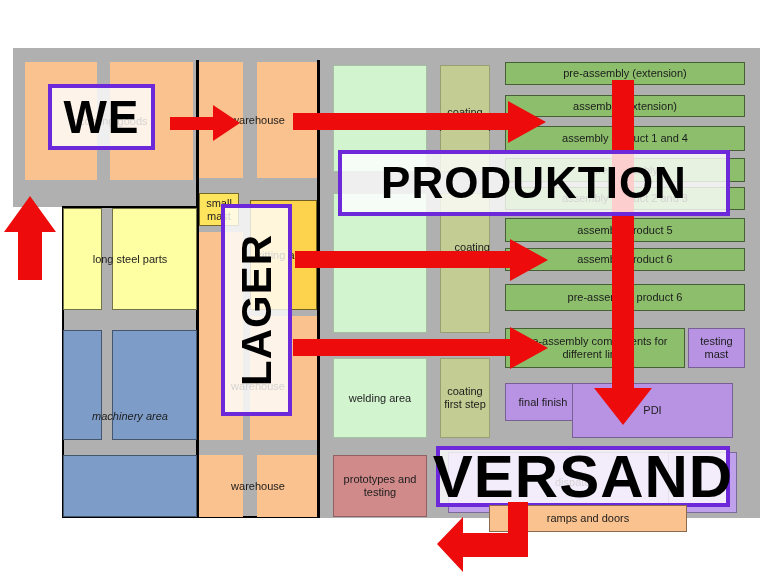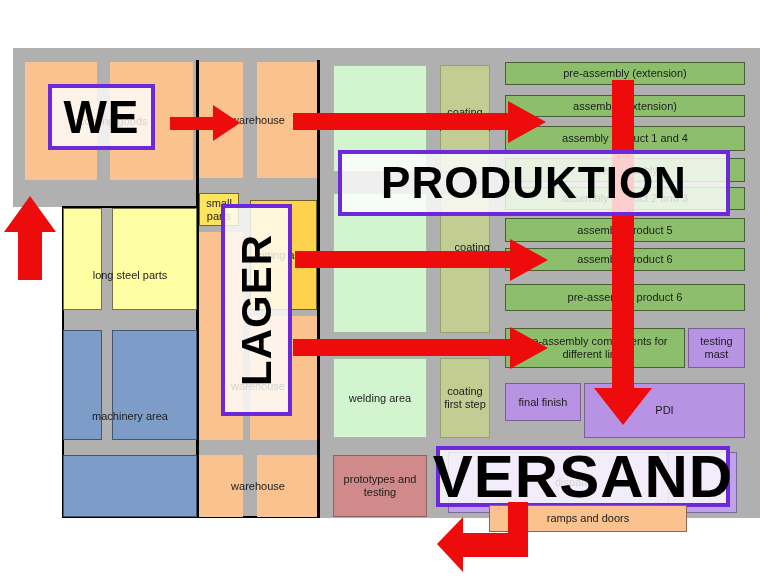--- a/index.html
+++ b/index.html
@@ -54,28 +54,28 @@
   <div class="blk orange z10" style="left:25px;top:62px;width:72px;height:118px;"></div>
   <div class="blk orange z10" style="left:110px;top:62px;width:83px;height:118px;"></div>
   <div class="zlabel z10" style="left:25px;top:62px;width:168px;height:118px;">incoming goods</div>
 
   <div class="blk orange z10" style="left:199px;top:62px;width:44px;height:116px;"></div>
   <div class="blk orange z10" style="left:257px;top:62px;width:60px;height:116px;"></div>
   <div class="zlabel z10" style="left:199px;top:62px;width:118px;height:116px;">warehouse</div>
 
   <div class="blk paleyellow z10" style="left:63px;top:208px;width:39px;height:102px;"></div>
   <div class="blk paleyellow z10" style="left:112px;top:208px;width:85px;height:102px;"></div>
-  <div class="zlabel z10" style="left:63px;top:224px;width:134px;height:102px;">long steel parts</div>
+  <div class="zlabel z10" style="left:63px;top:208px;width:134px;height:102px;">long steel parts</div>
 
   <div class="blk blue z10" style="left:63px;top:330px;width:39px;height:110px;"></div>
   <div class="blk blue z10" style="left:112px;top:330px;width:85px;height:110px;"></div>
   <div class="blk blue z10" style="left:63px;top:455px;width:134px;height:62px;"></div>
-  <div class="zlabel z10" style="left:63px;top:408px;width:134px;height:16px;">machinery area</div>
+  <div class="zlabel z10" style="left:63px;top:408px;width:134px;height:16px;font-style:italic;">machinery area</div>
 
-  <div class="blk spyellow z10" style="left:199px;top:193px;width:40px;height:33px;">small parts</div>
+  <div class="blk spyellow z10" style="left:199px;top:193px;width:40px;height:33px;">small mast</div>
   <div class="blk gold z10" style="left:250px;top:200px;width:67px;height:110px;">kitting area</div>
   <div class="blk orange z10" style="left:199px;top:232px;width:44px;height:208px;"></div>
   <div class="blk orange z10" style="left:250px;top:316px;width:67px;height:124px;"></div>
   <div class="zlabel z10" style="left:199px;top:378px;width:118px;height:16px;">warehouse</div>
   <div class="blk orange z10" style="left:199px;top:455px;width:44px;height:62px;"></div>
   <div class="blk orange z10" style="left:257px;top:455px;width:60px;height:62px;"></div>
   <div class="zlabel z10" style="left:199px;top:455px;width:118px;height:62px;">warehouse</div>
 
   <div class="blk lgreen z10" style="left:333px;top:65px;width:94px;height:107px;">welding area</div>
   <div class="blk olive z10" style="left:440px;top:65px;width:50px;height:107px;">coating (extension)</div>
@@ -91,21 +91,21 @@
   <div class="blk abar z10" style="left:505px;top:126px;width:240px;height:25px;">assembly product 1 and 4</div>
   <div class="blk abar z10" style="left:505px;top:158px;width:240px;height:24px;">pre-assembly</div>
   <div class="blk abar z10" style="left:505px;top:187px;width:240px;height:23px;">assembly product 2 and 3</div>
   <div class="blk abar z10" style="left:505px;top:218px;width:240px;height:24px;">assembly product 5</div>
   <div class="blk abar z10" style="left:505px;top:248px;width:240px;height:23px;">assembly product 6</div>
   <div class="blk abar z10" style="left:505px;top:284px;width:240px;height:27px;">pre-assembly product 6</div>
 
   <div class="blk abar z10" style="left:505px;top:328px;width:180px;height:40px;">pre-assembly components for different lines</div>
   <div class="blk purple z10" style="left:688px;top:328px;width:57px;height:40px;">testing mast</div>
   <div class="blk purple z10" style="left:505px;top:383px;width:76px;height:38px;">final finish</div>
-  <div class="blk purple z10" style="left:584px;top:383px;width:161px;height:55px;">PDI</div>
+  <div class="blk purple z10" style="left:572px;top:383px;width:161px;height:55px;">PDI</div>
 
   <div class="blk dpurple z10" style="left:448px;top:452px;width:255px;height:61px;">dispatch</div>
   <div class="blk dpurple z10" style="left:668px;top:452px;width:69px;height:61px;"></div>
 
   <svg class="arrows z20" width="768" height="586">
     <polygon points="18,280 18,232 4,232 30,196 56,232 42,232 42,280" fill="#ee0b0b"></polygon>
     <polygon points="170,117 213,117 213,105 240,123 213,141 213,130 170,130" fill="#ee0b0b"></polygon>
     <polygon points="293,113 508,113 508,101 546,122 508,143 508,130 293,130" fill="#ee0b0b"></polygon>
     <polygon points="295,251 510,251 510,239 548,260 510,281 510,268 295,268" fill="#ee0b0b"></polygon>
     <polygon points="293,339 510,339 510,327 548,348 510,369 510,356 293,356" fill="#ee0b0b"></polygon>

